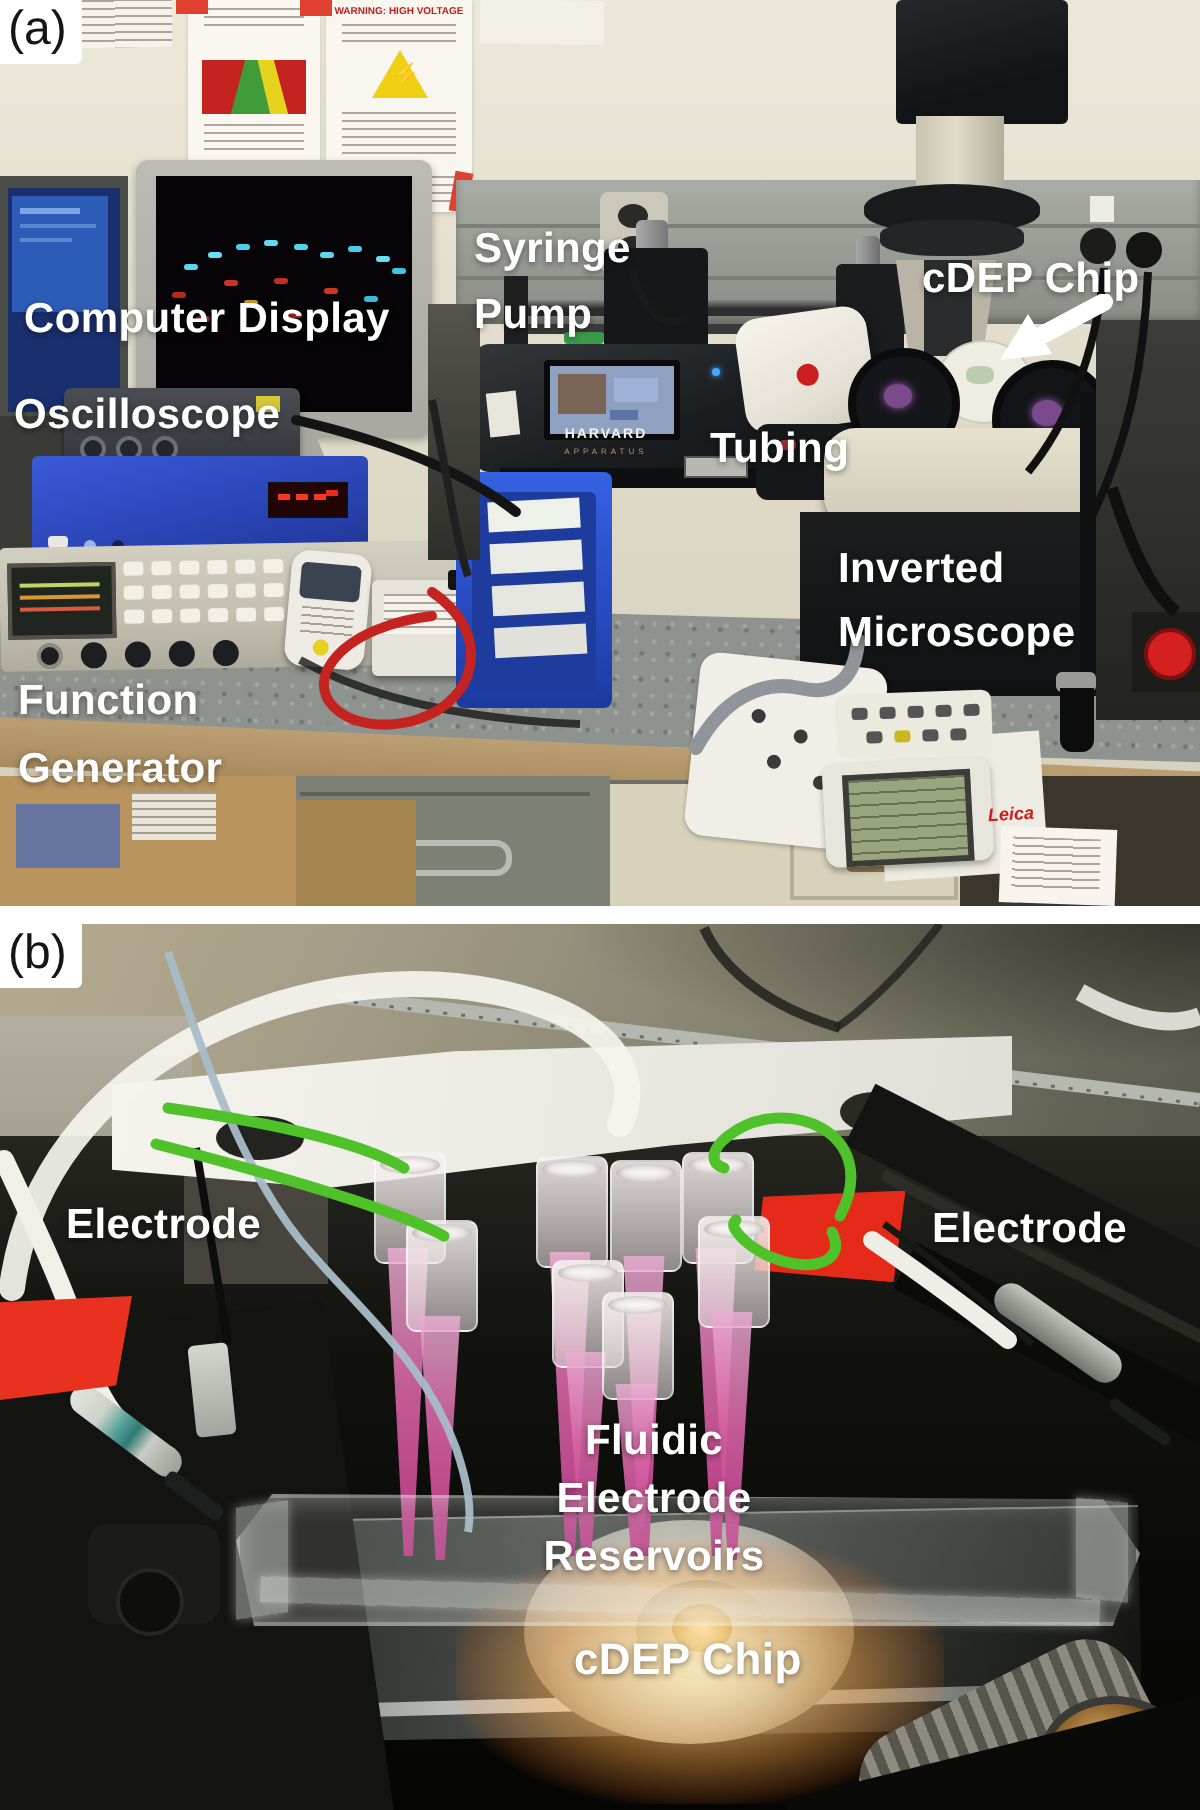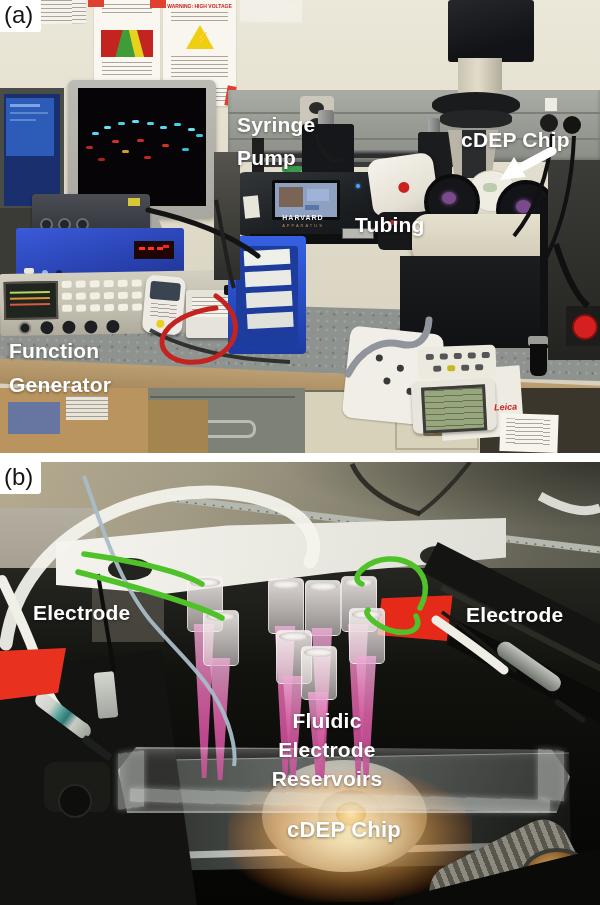--- a/index.html
+++ b/index.html
@@ -220,30 +220,34 @@
       <path d="M316,134 C322,158 334,166 344,158" stroke="#1a1a18" stroke-width="4" fill="none"></path>
       <path d="M552,134 C548,180 532,214 514,236" stroke="#111" stroke-width="4" fill="none"></path>
       <path d="M574,136 C572,186 562,226 546,258" stroke="#111" stroke-width="4" fill="none"></path>
       <path d="M556,244 C566,276 576,296 588,306" stroke="#101010" stroke-width="6" fill="none"></path>
       <path d="M150,330 C190,352 240,360 290,362" stroke="#181816" stroke-width="4" fill="none" opacity=".8"></path>
       <path d="M348,374 C362,348 382,340 400,344 C420,349 428,336 429,320" stroke="#90959b" stroke-width="7" fill="none" stroke-linecap="round"></path>
       <path d="M216,296 C246,316 240,350 208,360 C176,369 152,350 166,331 C176,317 198,310 216,308" stroke="#c42320" stroke-width="5" fill="none" stroke-linecap="round"></path>
     </svg>
 
     <div class="ptag">(a)</div>
+    <div class="lbl" style="left:12px;top:147px;">Computer Display</div>
+    <div class="lbl" style="left:7px;top:195px;">Oscilloscope</div>
     <div class="lbl" style="left:237px;top:108px;line-height:33px;">Syringe
 Pump</div>
     <div class="lbl" style="left:9px;top:334px;line-height:34px;">Function
 Generator</div>
     <div class="lbl" style="left:355px;top:212px;">Tubing</div>
     <div class="lbl" style="left:461px;top:127px;">cDEP Chip</div>
     <svg style="left:500px;top:147px;z-index:60;" width="58" height="34" viewBox="0 0 58 34">
       <path d="M52,4 L22,20" stroke="#fff" stroke-width="9" stroke-linecap="round"></path>
       <polygon points="0,33 26,30 14,10" fill="#fff"></polygon>
     </svg>
+    <div class="lbl" style="left:419px;top:269px;line-height:32px;">Inverted
+Microscope</div>
   </div>
 
   <div class="panel panel-b">
 
     <div style="left:280px;top:0;width:320px;height:70px;background:radial-gradient(ellipse at 100% 0,rgba(25,25,20,.6),transparent 70%);"></div>
     <div style="left:0;top:46px;width:96px;height:142px;background:linear-gradient(180deg,#b4aea0,#938e80);"></div>
 
     <svg style="left:0;top:0;" width="600" height="443" viewBox="0 0 600 443">
       <path d="M168,36 L600,88" stroke="#b4b8ae" stroke-width="7" fill="none"></path>
       <path d="M168,38 L600,90" stroke="#6a6e66" stroke-width="1.5" fill="none" stroke-dasharray="2 7"></path>

